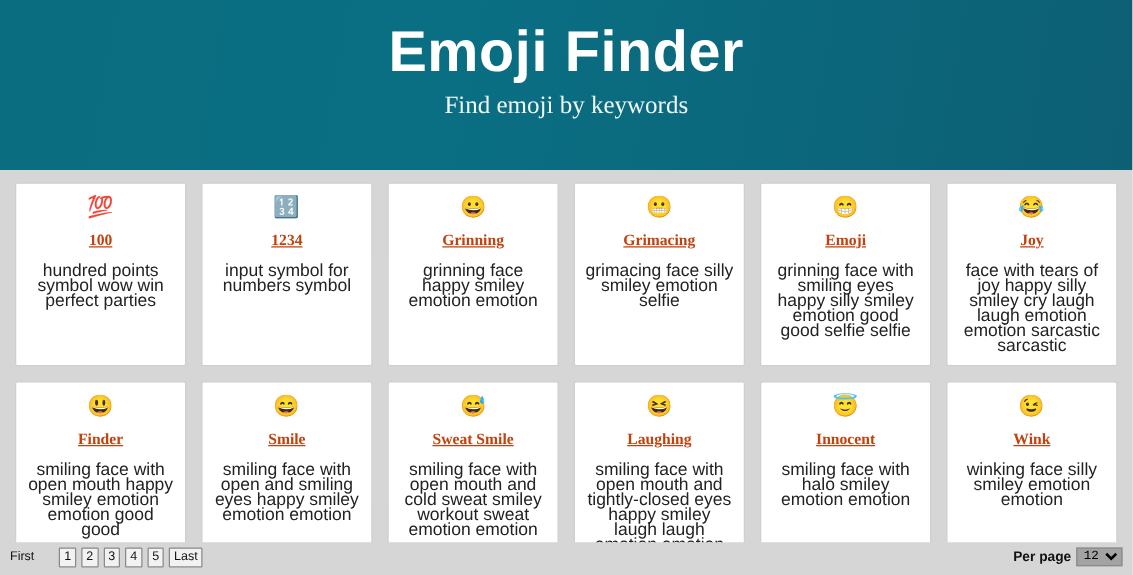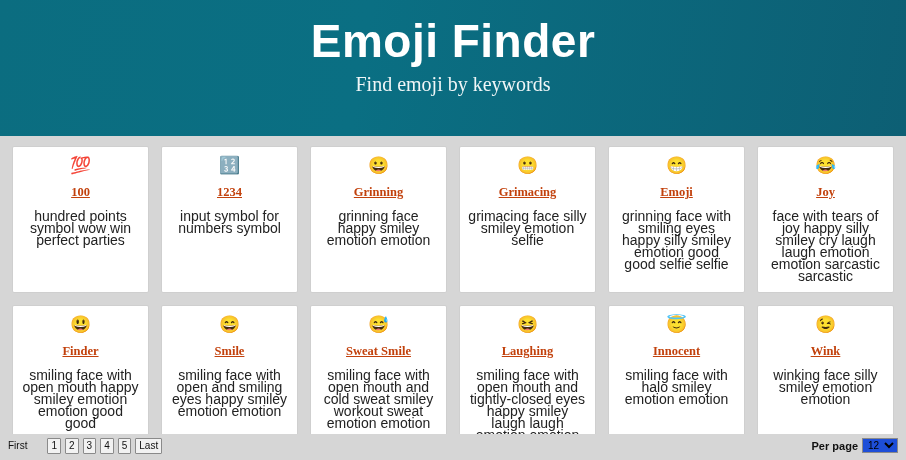--- a/index.html
+++ b/index.html
@@ -154,23 +154,23 @@
   }
   .perpage-label {
     font-size: 11px;
     font-weight: bold;
     color: #111;
     font-family: "Liberation Sans", sans-serif;
   }
   .perpage-select {
     font-size: 10px;
     border: 1px solid #8a8a8a;
-    background: #1d4ed8;
+    background: #a3a3a3;
     padding: 0 1px;
-    font-family: Liberation Sans, sans-serif;
+    font-family: Liberation Mono, monospace;
   }
 </style>
 </head>
 <body>
 
 <div class="app">
 
   <div class="header">
     <h1 class="title">Emoji Finder</h1>
     <div class="subtitle">Find emoji by keywords</div>

